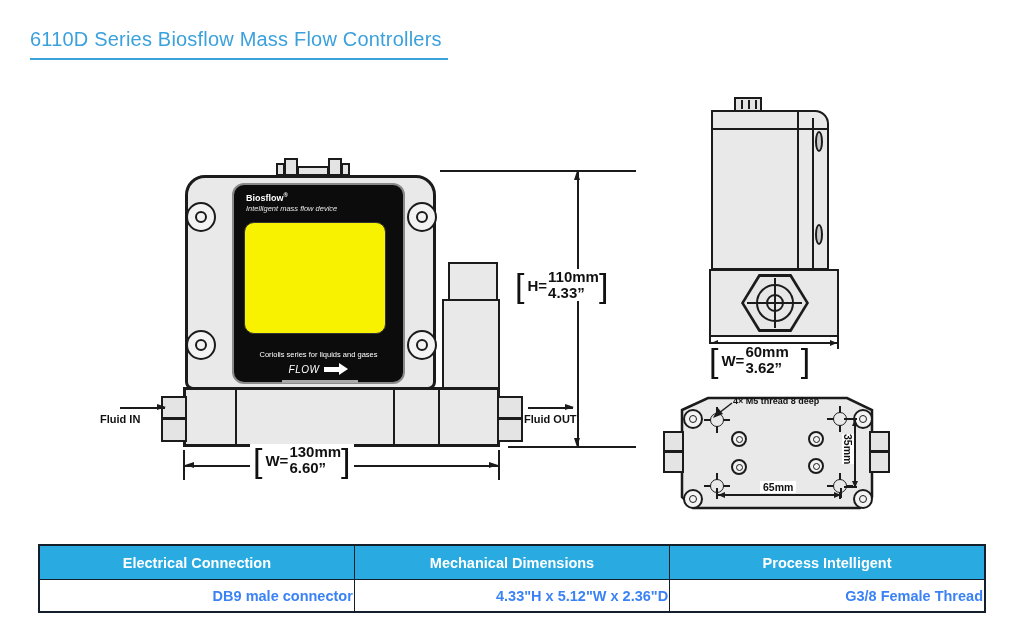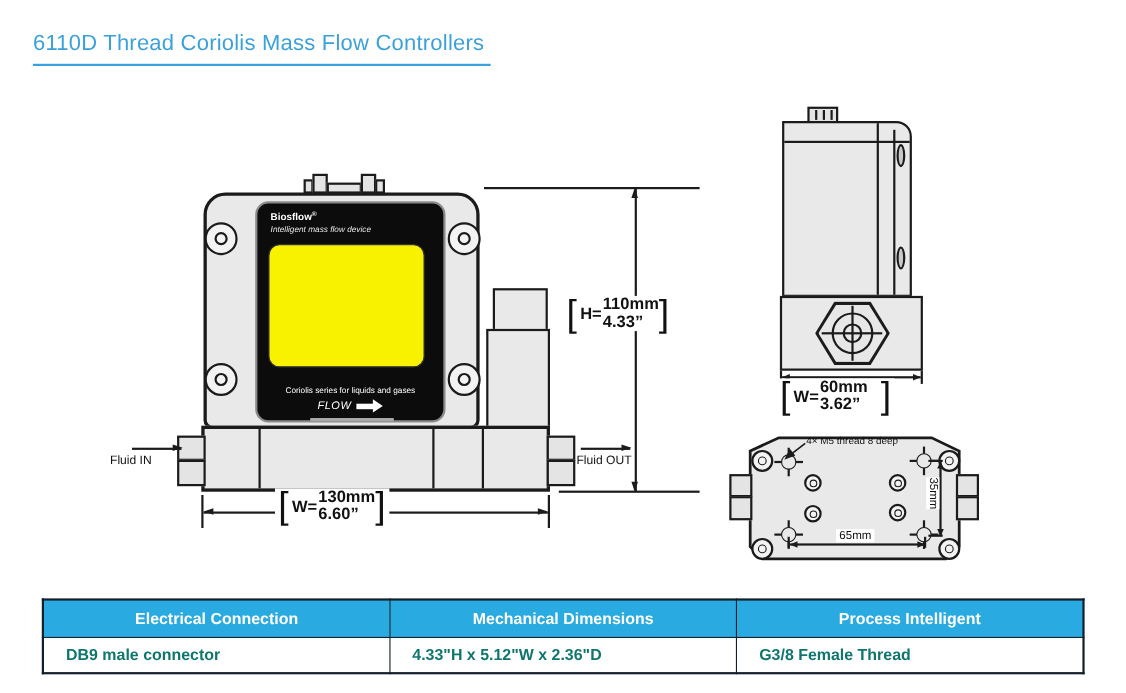--- a/index.html
+++ b/index.html
@@ -23,21 +23,21 @@
   .sm.a-l{border-top-width:3px;border-bottom-width:3px;border-right-width:7px;}
   .sm.a-u{border-left-width:3px;border-right-width:3px;border-bottom-width:7px;}
   .sm.a-d{border-left-width:3px;border-right-width:3px;border-top-width:7px;}
   
   .dim{position:absolute;display:flex;align-items:center;background:#fff;color:#111;
        font-weight:700;padding:0 3px;white-space:nowrap;}
   .dim .br{font-size:34px;font-weight:400;line-height:.85;}
   .dim .pf{font-size:15px;margin:0 1px 0 3px;}
   .dim .stack{display:flex;flex-direction:column;line-height:1.08;font-size:15px;text-align:left;}
   .dim .br.gap{margin-left:12px;}
-  .lbl{position:absolute;color:#111;font-weight:400;font-size:11px;white-space:nowrap;}
+  .lbl{position:absolute;color:#111;font-weight:700;font-size:11px;white-space:nowrap;}
   
   .title{position:absolute;left:30px;top:28px;margin:0;font-size:20px;font-weight:500;
          color:#3BA1DC;letter-spacing:.2px;border-bottom:2px solid #3BA1DC;padding:0 6px 7px 0;}
   
   .faceplate{position:absolute;left:232px;top:183px;width:173px;height:201px;background:#0c0c0c;
              border:2px solid #8a8a8a;border-radius:12px;box-sizing:border-box;color:#fff;}
   .fp-brand{position:absolute;left:12px;top:7px;font-size:9px;font-weight:700;}
   .fp-brand sup{font-size:6px;}
   .fp-tag{position:absolute;left:12px;top:19px;font-size:7.5px;font-style:italic;color:#e6e6e6;}
   .fp-screen{position:absolute;left:10px;top:37px;width:140px;height:110px;background:#F8F200;
@@ -49,30 +49,30 @@
   .fp-flow .shaft{width:16px;height:5px;background:#fff;}
   .fp-flow .head{width:0;height:0;border-top:6px solid transparent;border-bottom:6px solid transparent;
                  border-left:9px solid #fff;margin-left:-6px;}
   .fp-bar{position:absolute;left:48px;top:195px;width:76px;height:2.5px;background:#a9a9a9;}
   .hexclip{position:absolute;clip-path:polygon(0 50%,26% 0,74% 0,100% 50%,74% 100%,26% 100%);}
   
   .spec{position:absolute;left:38px;top:544px;width:948px;border-collapse:collapse;table-layout:fixed;
         border:2.5px solid #13202b;}
   .spec th{background:#29ABE2;color:#fff;font-size:14.5px;font-weight:700;height:31px;
            border:1.5px solid #13202b;text-align:center;}
-  .spec td{background:#fff;color:#0f766e;font-size:14.5px;font-weight:600;height:29px;
-           border:1.5px solid #13202b;text-align:left;padding-left:20px;}
+  .spec td{background:#fff;color:#3b82f6;font-size:14.5px;font-weight:600;height:29px;
+           border:1.5px solid #13202b;text-align:right;padding-left:20px;}
   .vtext{writing-mode:vertical-rl;}
 </style>
 </head>
 <body>
 
 <div class="canvas">
 
-  <h1 class="title">6110D Thread Coriolis Mass Flow Controllers</h1>
+  <h1 class="title">6110D Series Biosflow Mass Flow Controllers</h1>
 
   <div>
 
     <div class="box thin" style="left:276px;top:163px;width:9px;height:13px"></div>
     <div class="box thin" style="left:284px;top:158px;width:14px;height:18px"></div>
     <div class="box thin" style="left:297px;top:166px;width:32px;height:10px"></div>
     <div class="box thin" style="left:328px;top:158px;width:14px;height:18px"></div>
     <div class="box thin" style="left:341px;top:163px;width:9px;height:13px"></div>
 
     <div class="box" style="left:185px;top:175px;width:251px;height:215px;border-width:3px;border-radius:20px 20px 8px 8px"></div>

